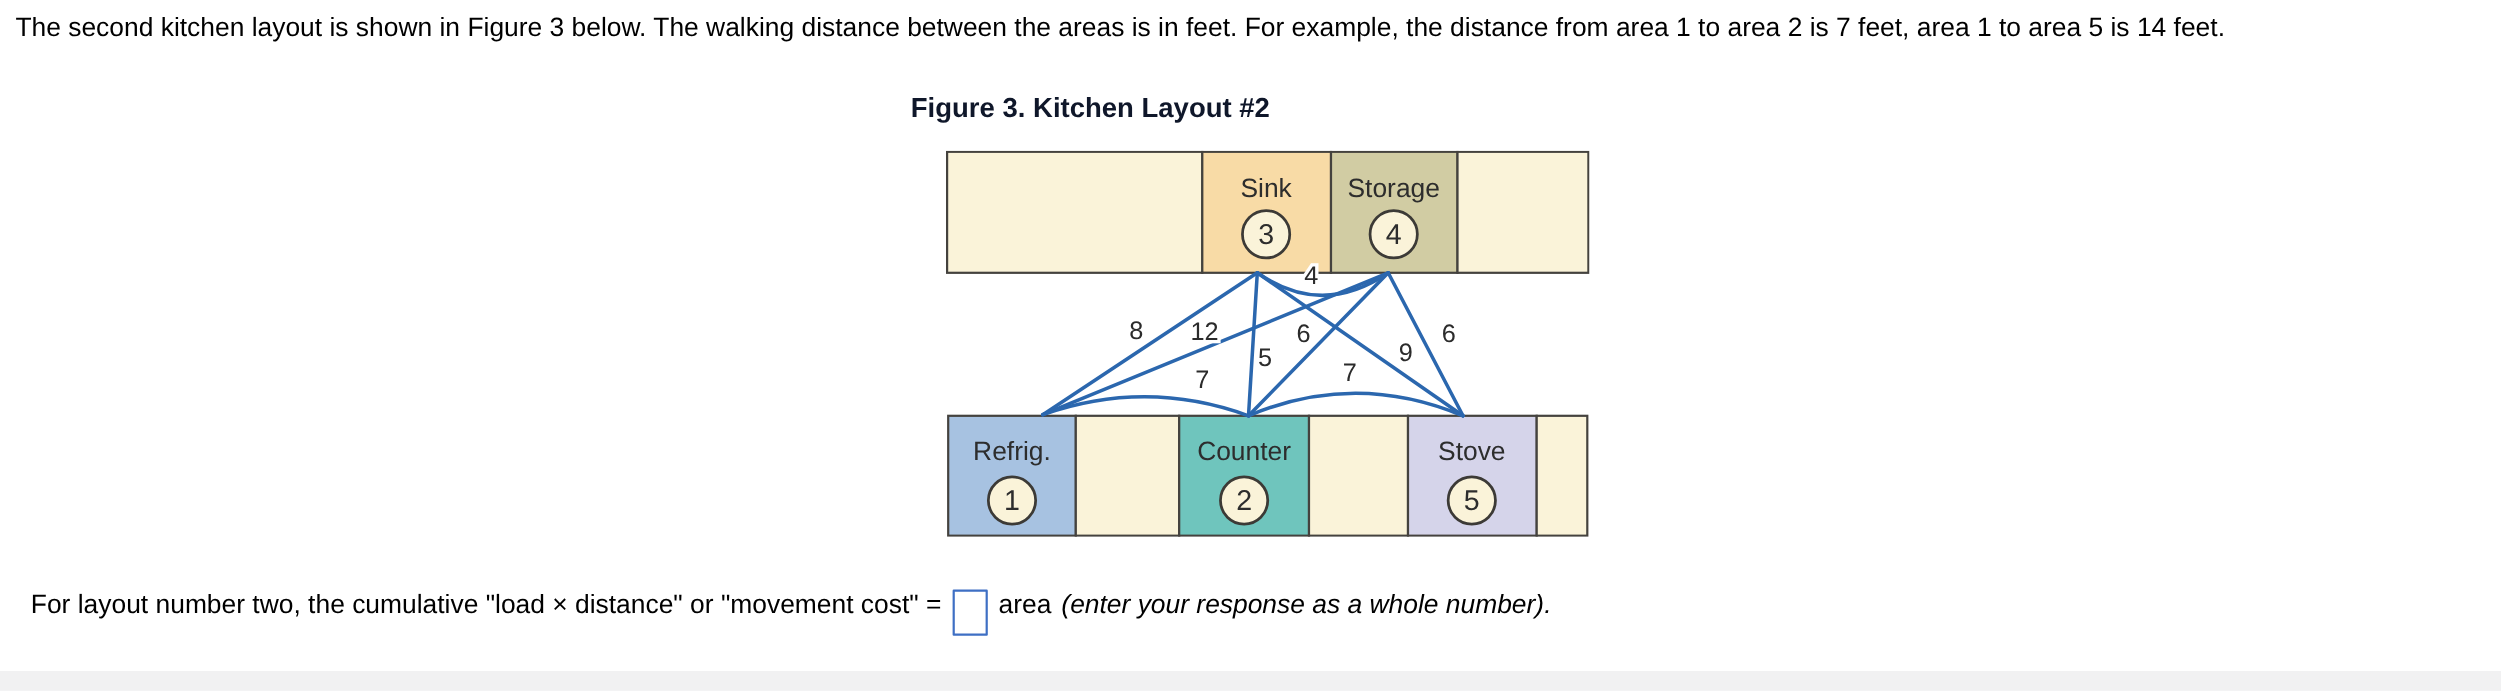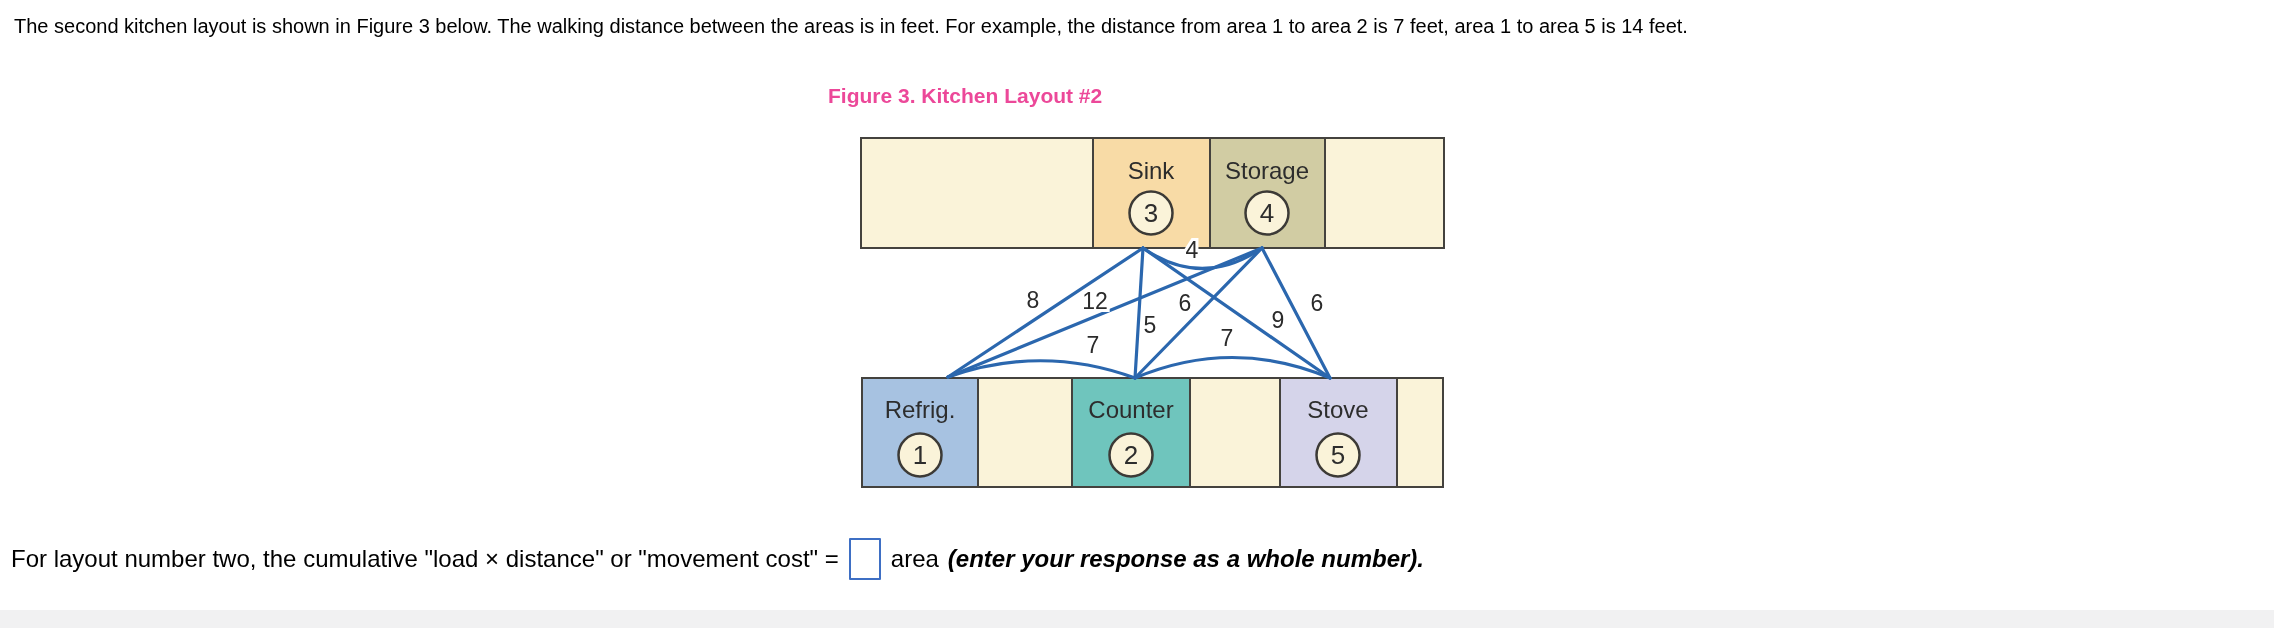--- a/index.html
+++ b/index.html
@@ -6,42 +6,42 @@
   body{
     width:2274px;height:628px;
     background:#ffffff;
     font-family:"Liberation Sans", sans-serif;
     color:#000;
     position:relative;
     overflow:hidden;
   }
   .intro{
     position:absolute;left:14px;top:12px;right:8px;
-    font-size:20px;line-height:28px;color:#000;
+    font-size:24px;line-height:28px;color:#000;
   }
   .figure-title{
     position:absolute;left:828px;top:84px;
-    font-size:21px;font-weight:bold;color:#ec4899;
+    font-size:25px;font-weight:bold;color:#0f172a;
   }
   .diagram{
     position:absolute;left:860px;top:137px;width:585px;height:351px;
   }
   .question{
-    position:absolute;left:11px;top:536px;height:46px;
-    display:flex;align-items:center;
+    position:absolute;left:28px;top:536px;height:46px;
+    display:flex;align-items:flex-start;
     font-size:24px;color:#000;white-space:pre;
   }
   .answer-box{
     width:28px;height:38px;
     border:2px solid #3e6fc4;border-radius:1px;
     margin:0 10px 0 10px;
     font-size:22px;text-align:center;color:#000;
     outline:none;background:#fff;padding:0;
   }
-  .note{font-style:italic;margin-left:9px;font-weight:bold;}
+  .note{font-style:italic;margin-left:9px;}
   .footer-bar{
     position:absolute;left:0;top:610px;width:2274px;height:18px;
     background:#f1f1f2;
   }
   svg text{font-family:"Liberation Sans", sans-serif;}
   .area-label{font-size:24px;fill:#2d2d2d;}
   .circle-num{font-size:26px;fill:#2d2d2d;}
   .edge-label{font-size:23px;fill:#2b2b2b;paint-order:stroke;stroke:#ffffff;stroke-width:6px;}
   .edge{stroke:#2b67ae;stroke-width:3.2;fill:none;stroke-linecap:round;}
   .box{stroke:#44423e;stroke-width:2;}

